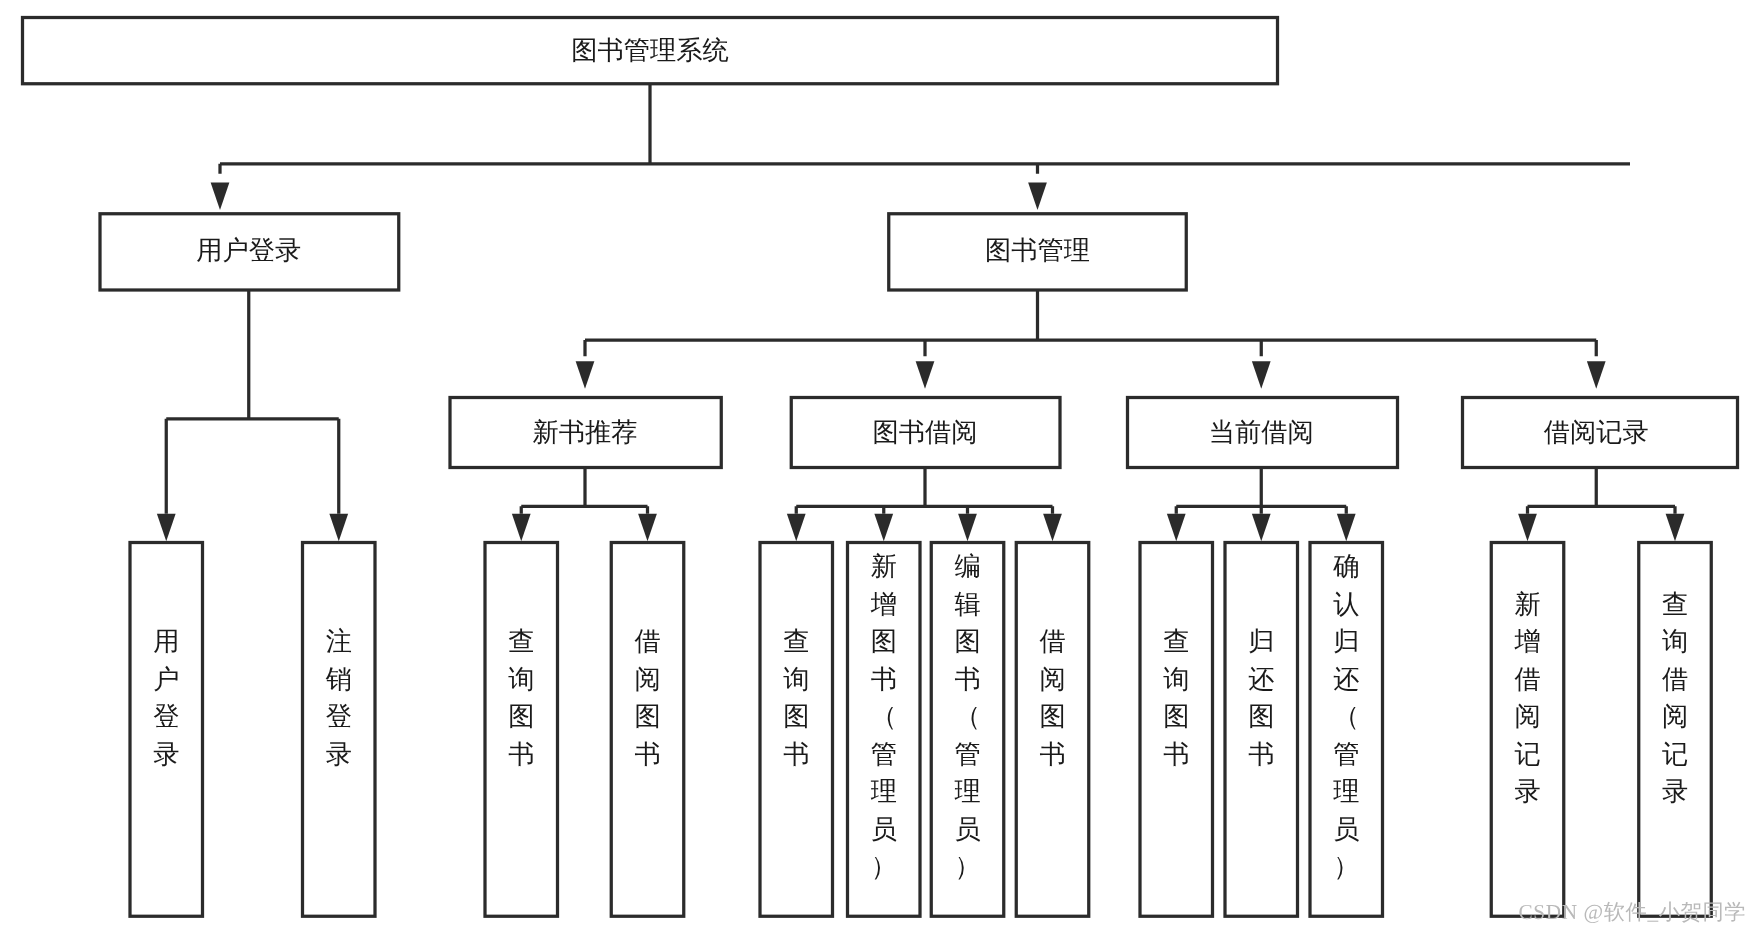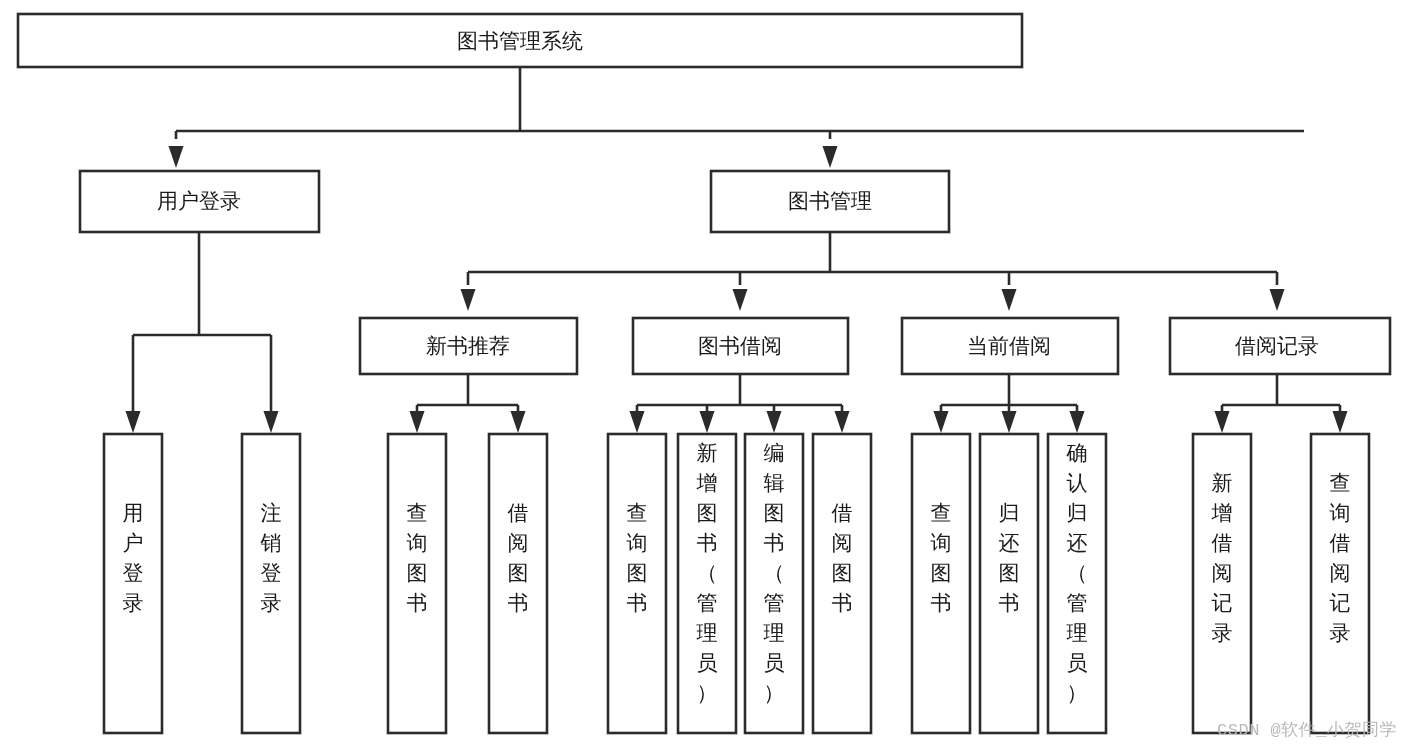--- a/index.html
+++ b/index.html
@@ -52,21 +52,21 @@
   .node-label-vertical {
     fill: #1a1a1a;
     font-family: "Liberation Sans", "DejaVu Sans", sans-serif;
     font-size: 21px;
     text-anchor: middle;
   }
   .watermark {
     position: absolute;
     right: 8px;
     bottom: 6px;
-    font-family: Liberation Mono, monospace;
+    font-family: Liberation Serif, serif;
     font-size: 17px;
     color: #b9b9b9;
     letter-spacing: 0.5px;
     white-space: nowrap;
     user-select: none;
   }
 </style>
 </head>
 <body>
 

